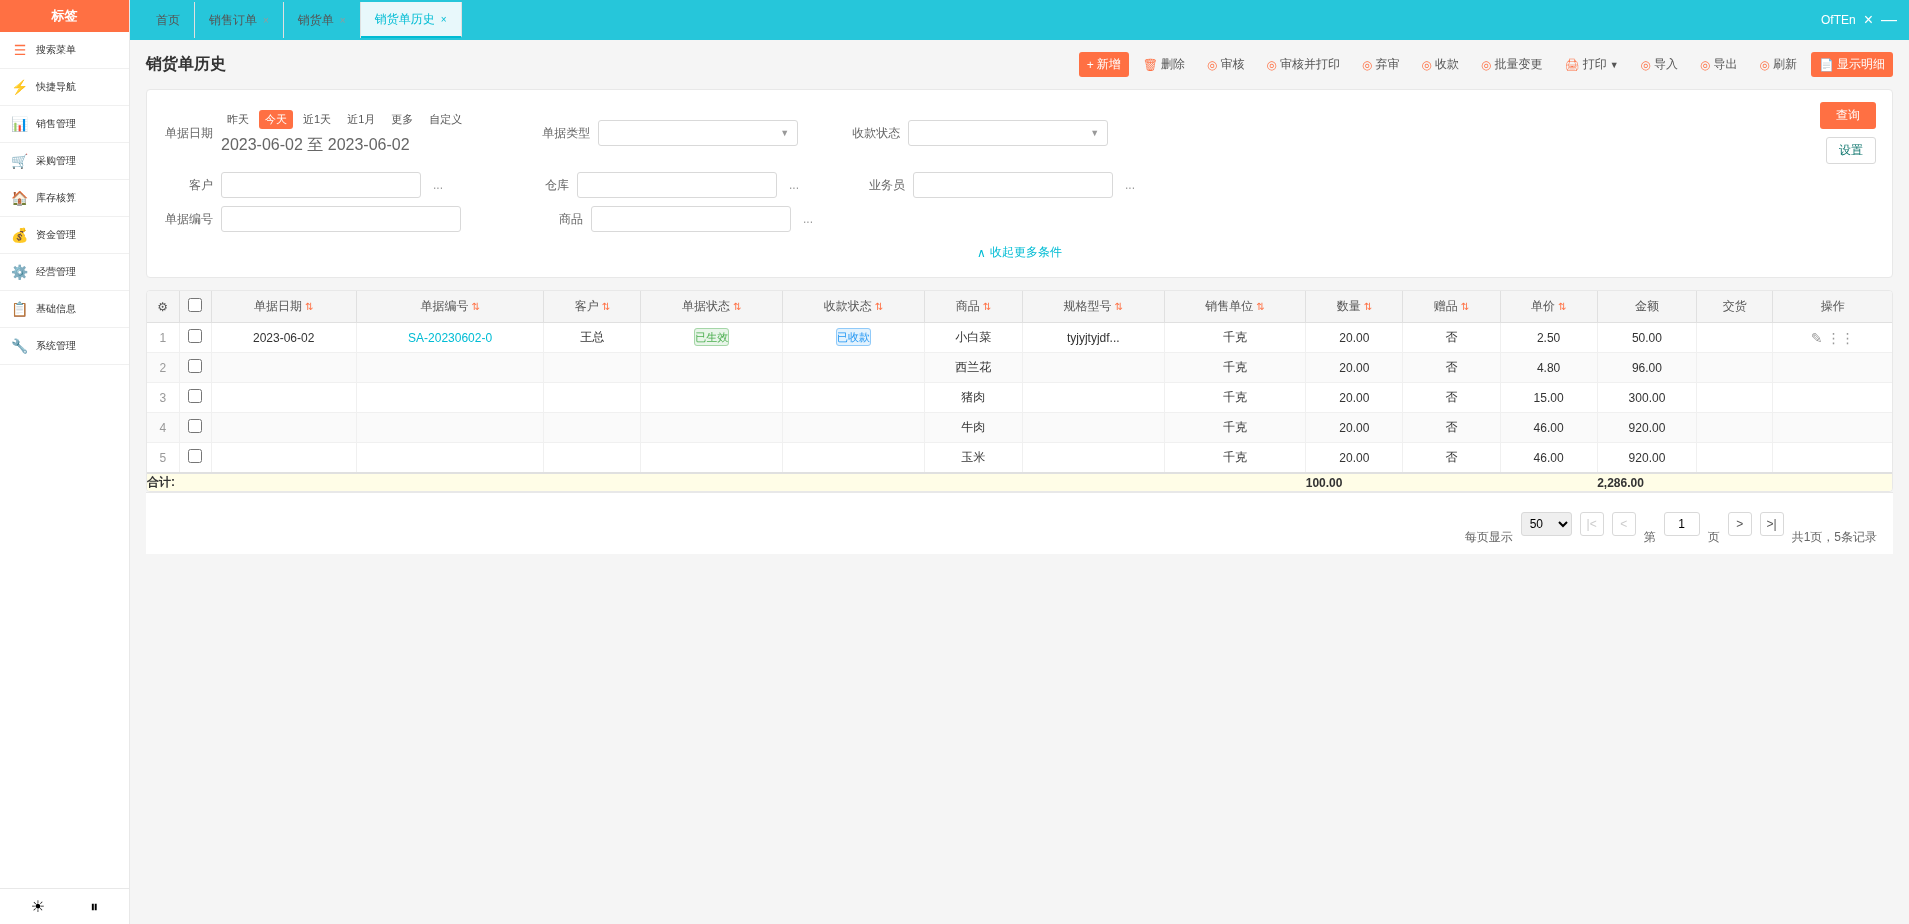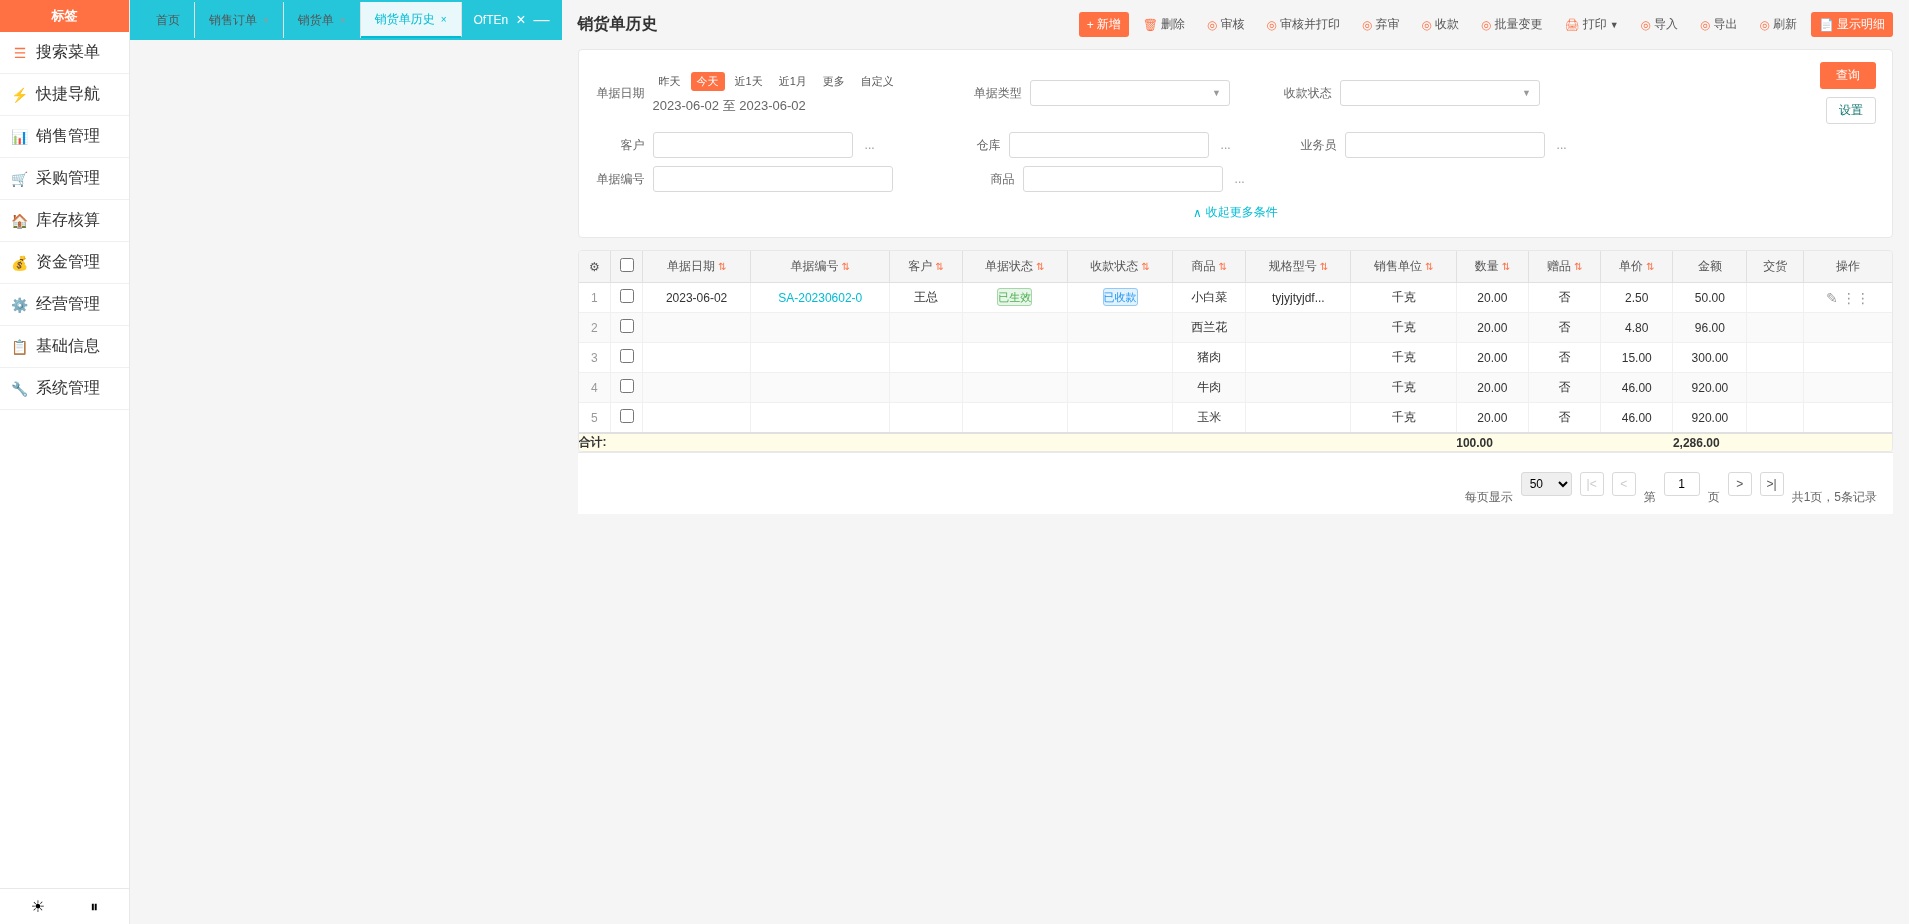--- a/index.html
+++ b/index.html
@@ -3,25 +3,25 @@
   <meta charset="utf-8">
   <style>
     * { box-sizing: border-box; margin: 0; padding: 0; font-family: 'Microsoft YaHei', Arial, sans-serif; font-size: 12px; }
     body { display: flex; height: 924px; overflow: hidden; background: #f5f5f5; }
 
     
     .sidebar { width: 130px; background: #fff; border-right: 1px solid #e8e8e8; display: flex; flex-direction: column; height: 100%; }
     .sidebar-logo { height: 32px; background: #ff7043; display: flex; align-items: center; justify-content: center; color: white; font-size: 13px; font-weight: bold; }
     .sidebar-item { display: flex; align-items: center; padding: 10px 12px; cursor: pointer; color: #333; gap: 8px; border-bottom: 1px solid #f0f0f0; }
     .sidebar-item .icon { width: 16px; height: 16px; display: flex; align-items: center; justify-content: center; font-size: 14px; color: #ff7043; }
-    .sidebar-item .label { font-size: 16px; }
+    .sidebar-item .label { font-size: 10px; }
     .sidebar-bottom { margin-top: auto; display: flex; align-items: center; justify-content: space-around; padding: 8px; border-top: 1px solid #e8e8e8; }
 
     
-    .main { flex: 1; display: flex; overflow: hidden; }
+    .main { flex: 1; display: flex; flex-direction: column; overflow: hidden; }
     .tab { padding: 0 14px; height: 36px; display: flex; align-items: center; gap: 6px; cursor: pointer; color: #555; border-right: 1px solid #e0e0e0; font-size: 12px; }
     .tab.active { background: #e8f4f8; color: #00bcd4; border-bottom: 2px solid #00bcd4; }
     .tab .close-btn { font-size: 10px; color: #999; cursor: pointer; }
     .tab.active .close-btn { color: #00bcd4; }
 
     
     .page-content { flex: 1; overflow: auto; padding: 12px 16px; background: #f5f5f5; }
 
     
     .page-header { display: flex; align-items: center; justify-content: space-between; margin-bottom: 12px; }
@@ -36,21 +36,21 @@
     .filter-section { background: #fff; border: 1px solid #e8e8e8; border-radius: 4px; padding: 12px 16px; margin-bottom: 12px; }
     .filter-row { display: flex; align-items: center; gap: 16px; margin-bottom: 8px; }
     .filter-item { display: flex; align-items: center; gap: 8px; }
     .filter-label { color: #666; min-width: 50px; text-align: right; white-space: nowrap; }
     .filter-input { border: 1px solid #d9d9d9; border-radius: 3px; padding: 3px 8px; height: 26px; min-width: 120px; color: #333; }
     .filter-input-wide { min-width: 200px; }
     .filter-select { border: 1px solid #d9d9d9; border-radius: 3px; padding: 3px 8px; height: 26px; min-width: 150px; color: #333; display: flex; align-items: center; justify-content: space-between; cursor: pointer; }
     .date-shortcuts { display: flex; gap: 4px; margin-bottom: 4px; }
     .date-shortcut { padding: 2px 6px; cursor: pointer; color: #555; font-size: 11px; }
     .date-shortcut.active { background: #ff7043; color: white; border-radius: 3px; }
-    .date-value { color: #666; font-size: 13px; }
+    .date-value { color: #666; font-size: 16px; }
     .ellipsis-btn { color: #999; cursor: pointer; padding: 0 4px; }
     .collapse-btn { display: flex; align-items: center; justify-content: center; gap: 4px; color: #00bcd4; cursor: pointer; padding: 4px; font-size: 12px; width: 100%; }
 
     
     .query-btn { background: #ff7043; color: white; border: none; border-radius: 3px; padding: 5px 16px; cursor: pointer; font-size: 12px; }
     .set-btn { background: white; color: #0f766e; border: 1px solid #d9d9d9; border-radius: 3px; padding: 4px 12px; cursor: pointer; font-size: 12px; margin-top: 4px; }
     .filter-right { display: flex; flex-direction: column; align-items: flex-end; gap: 4px; margin-left: auto; }
 
     
     .table-section { background: #fff; border: 1px solid #e8e8e8; border-radius: 4px; overflow: auto; }

